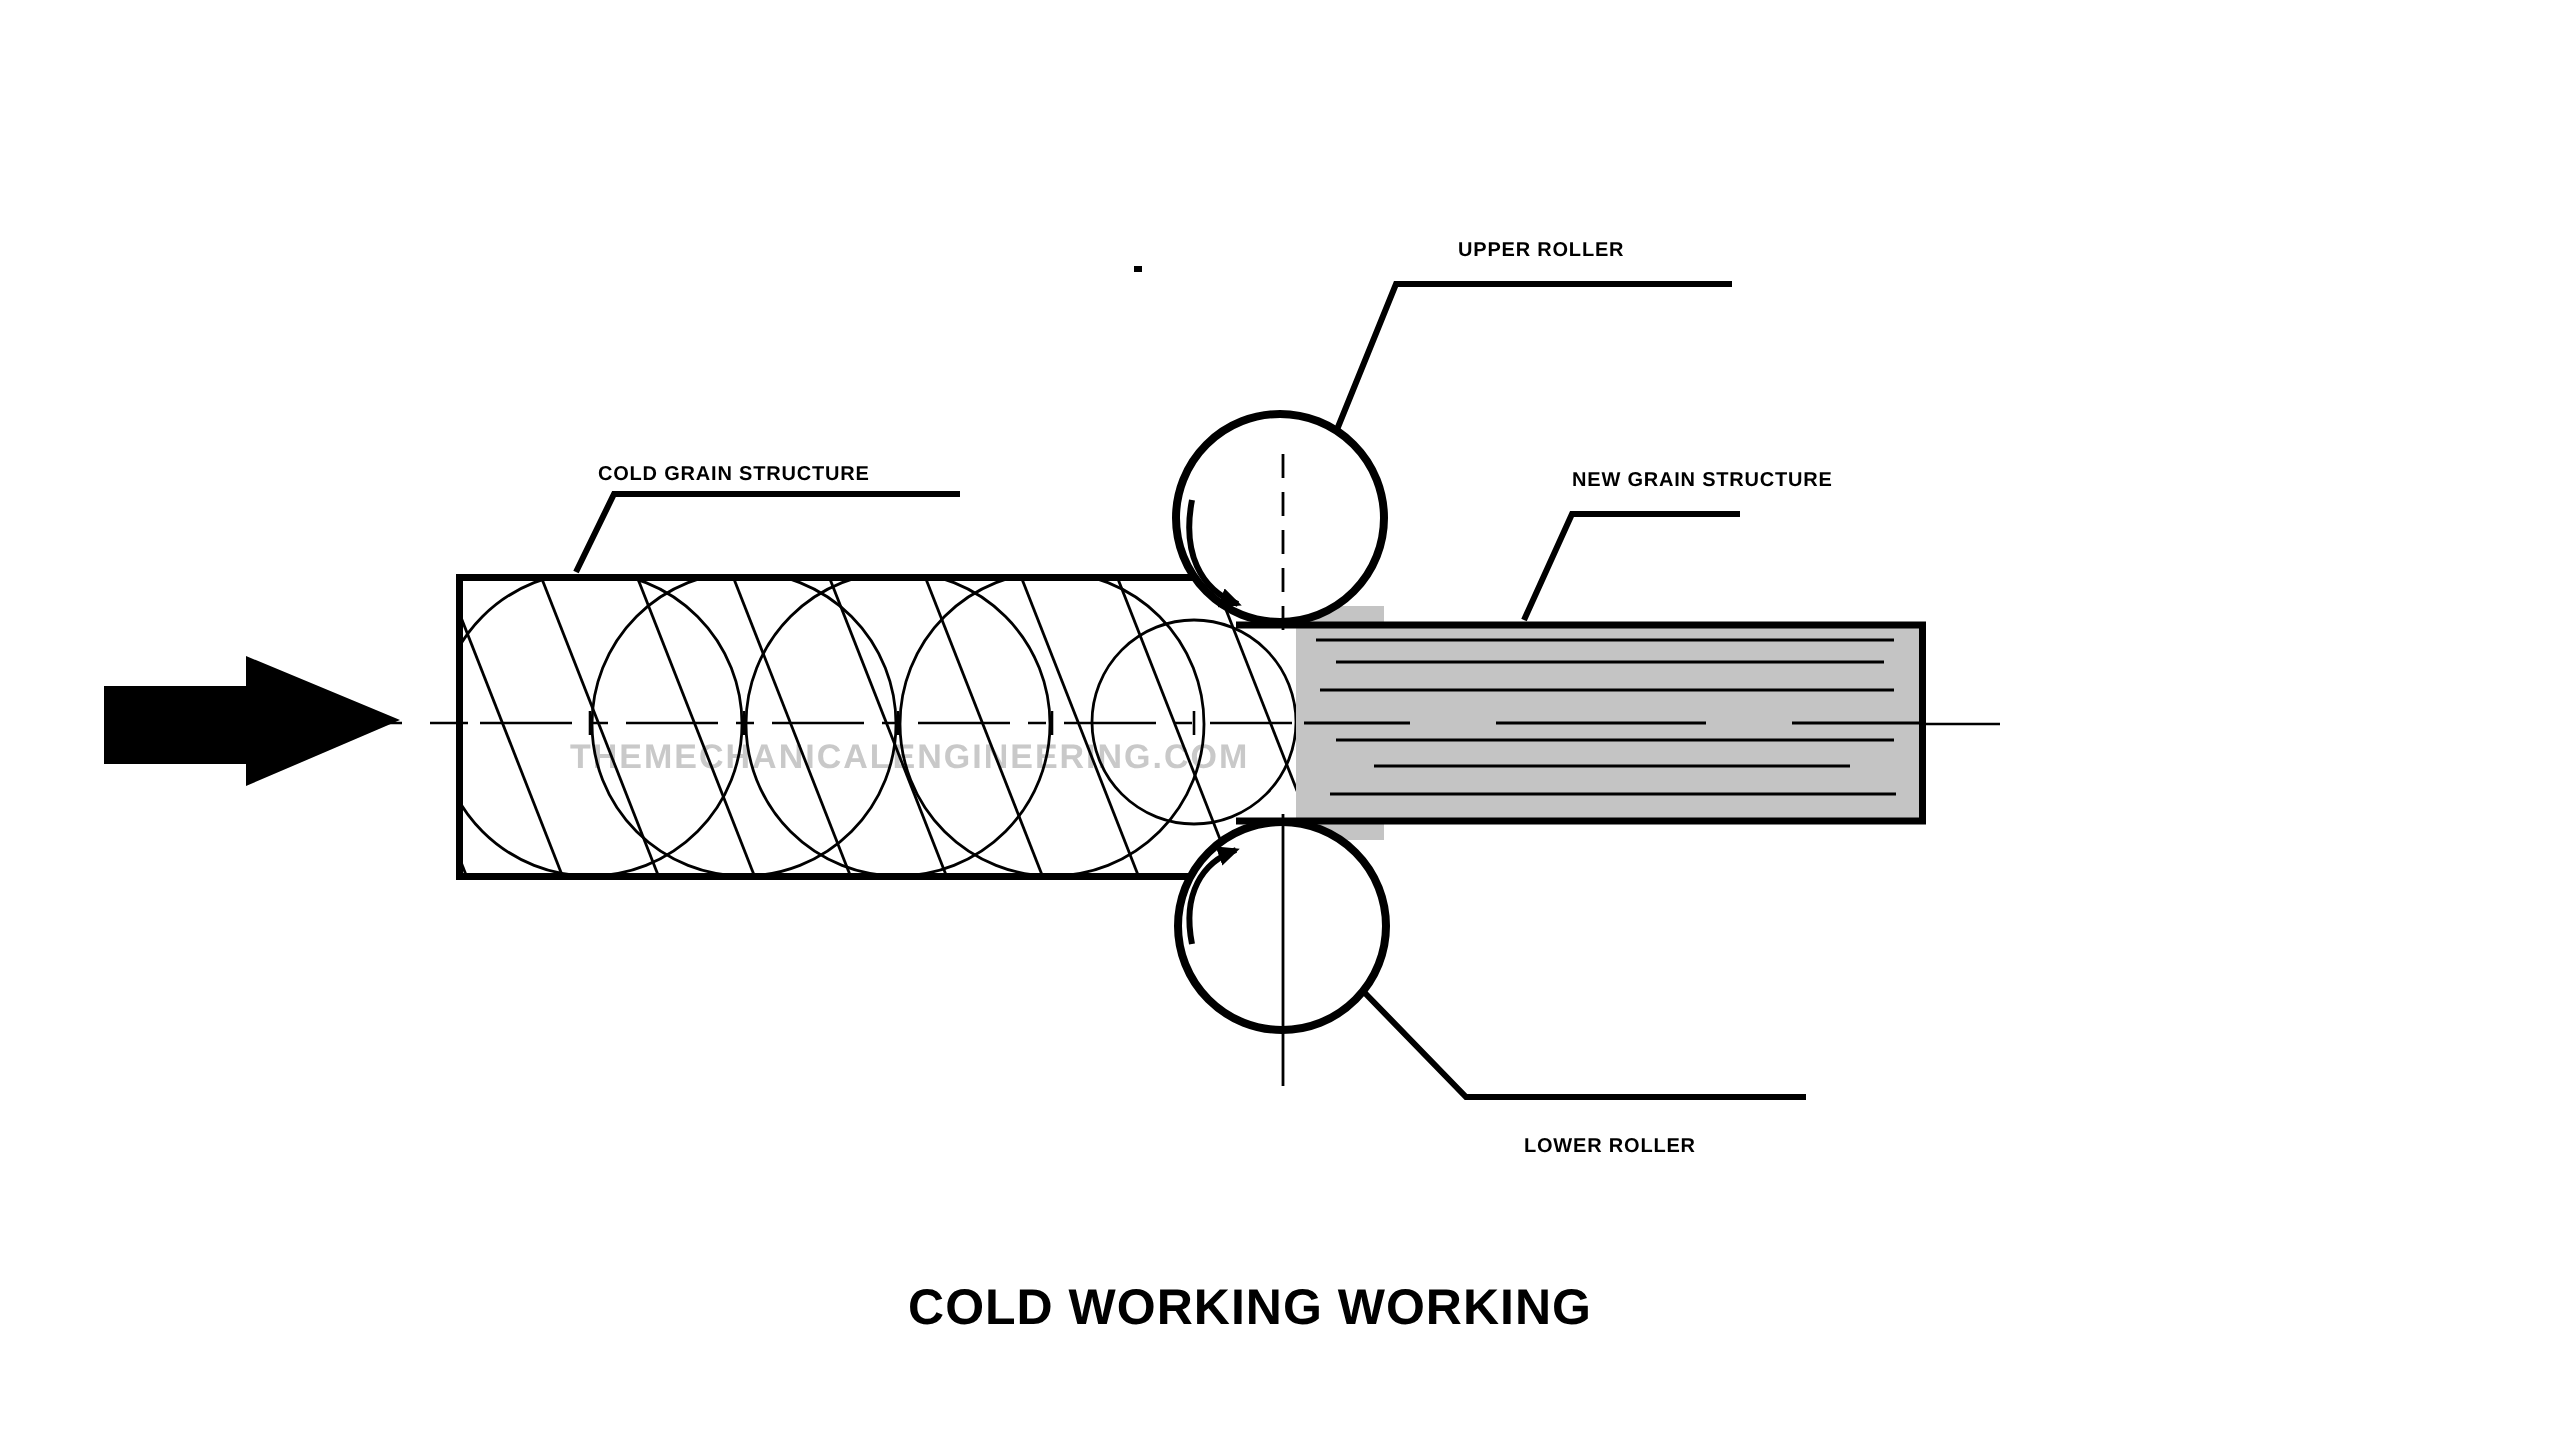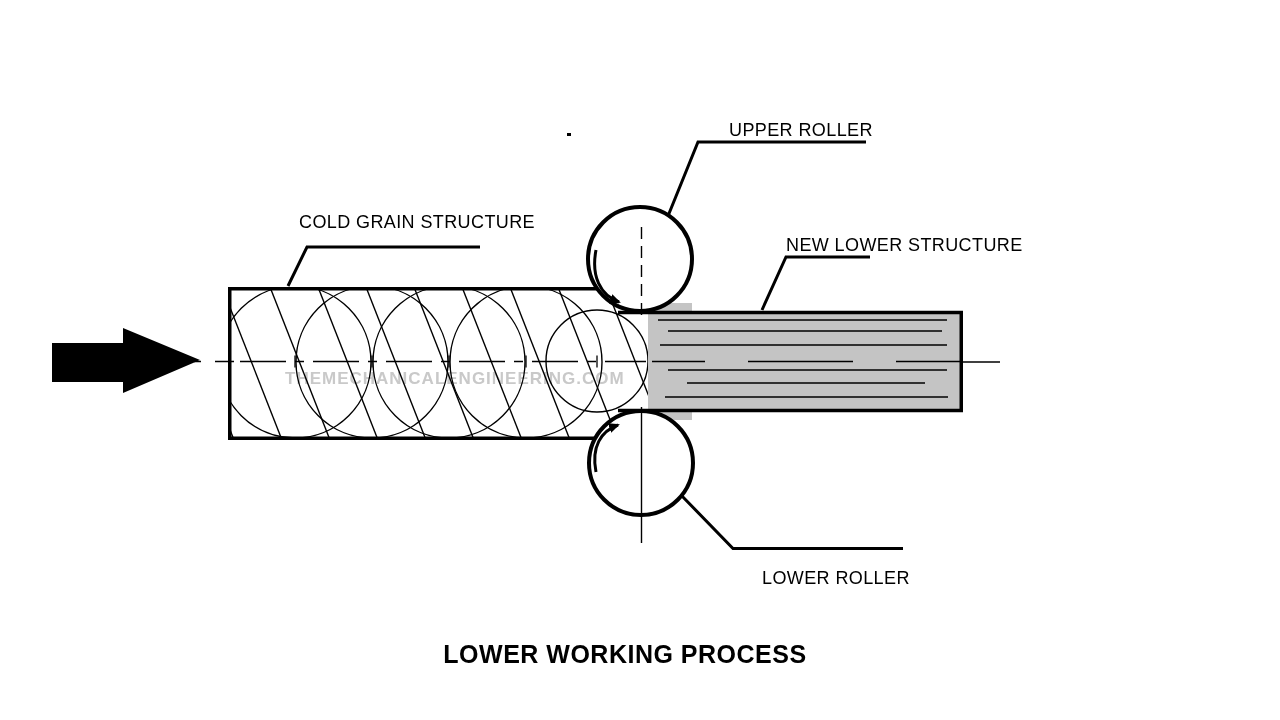--- a/index.html
+++ b/index.html
@@ -2,21 +2,21 @@
 <html><head>
 <meta charset="utf-8">
 <style>
   html,body{margin:0;padding:0;background:#fff;}
   #stage{
     position:relative;width:1280px;height:720px;background:#ffffff;
     font-family:"Liberation Sans","DejaVu Sans",sans-serif;overflow:hidden;
   }
   #diagram-svg{position:absolute;left:0;top:0;}
   .callout{
-    position:absolute;font-weight:normal;font-size:18px;letter-spacing:.4px;
+    position:absolute;font-weight:bold;font-size:10px;letter-spacing:.4px;
     color:#000;white-space:nowrap;
   }
   .diagram-title{
     position:absolute;left:420px;top:640px;width:410px;text-align:center;
     font-weight:bold;font-size:25px;letter-spacing:.5px;color:#000;white-space:nowrap;
   }
   .artifact-dot{
     position:absolute;left:567px;top:133px;width:4px;height:3px;background:#000;
   }
 </style>
@@ -114,22 +114,22 @@
       <path d="M 762,310 L 786,257 H 870"></path>
       <path d="M 288,286 L 307,247 H 480"></path>
       <path d="M 681,495 L 733,548.5 H 903"></path>
     </g>
 
     <polygon points="52,343 123,343 123,328 200,360 123,393 123,382 52,382" fill="#000"></polygon>
   </svg>
 
   <div class="callout" style="left:729px;top:120px;">UPPER ROLLER</div>
 
-  <div class="callout" style="left:786px;top:235px;">NEW LOWER STRUCTURE</div>
+  <div class="callout" style="left:786px;top:235px;">NEW GRAIN STRUCTURE</div>
 
-  <div class="callout" style="left:299px;top:212px;">COLD GRAIN STRUCTURE</div>
+  <div class="callout" style="left:299px;top:232px;">COLD GRAIN STRUCTURE</div>
 
   <div class="callout" style="left:762px;top:568px;">LOWER ROLLER</div>
 
-  <div class="diagram-title">LOWER WORKING PROCESS</div>
+  <div class="diagram-title">COLD WORKING WORKING</div>
 
   <div class="artifact-dot"></div>
 </div>
 
 </body></html>

